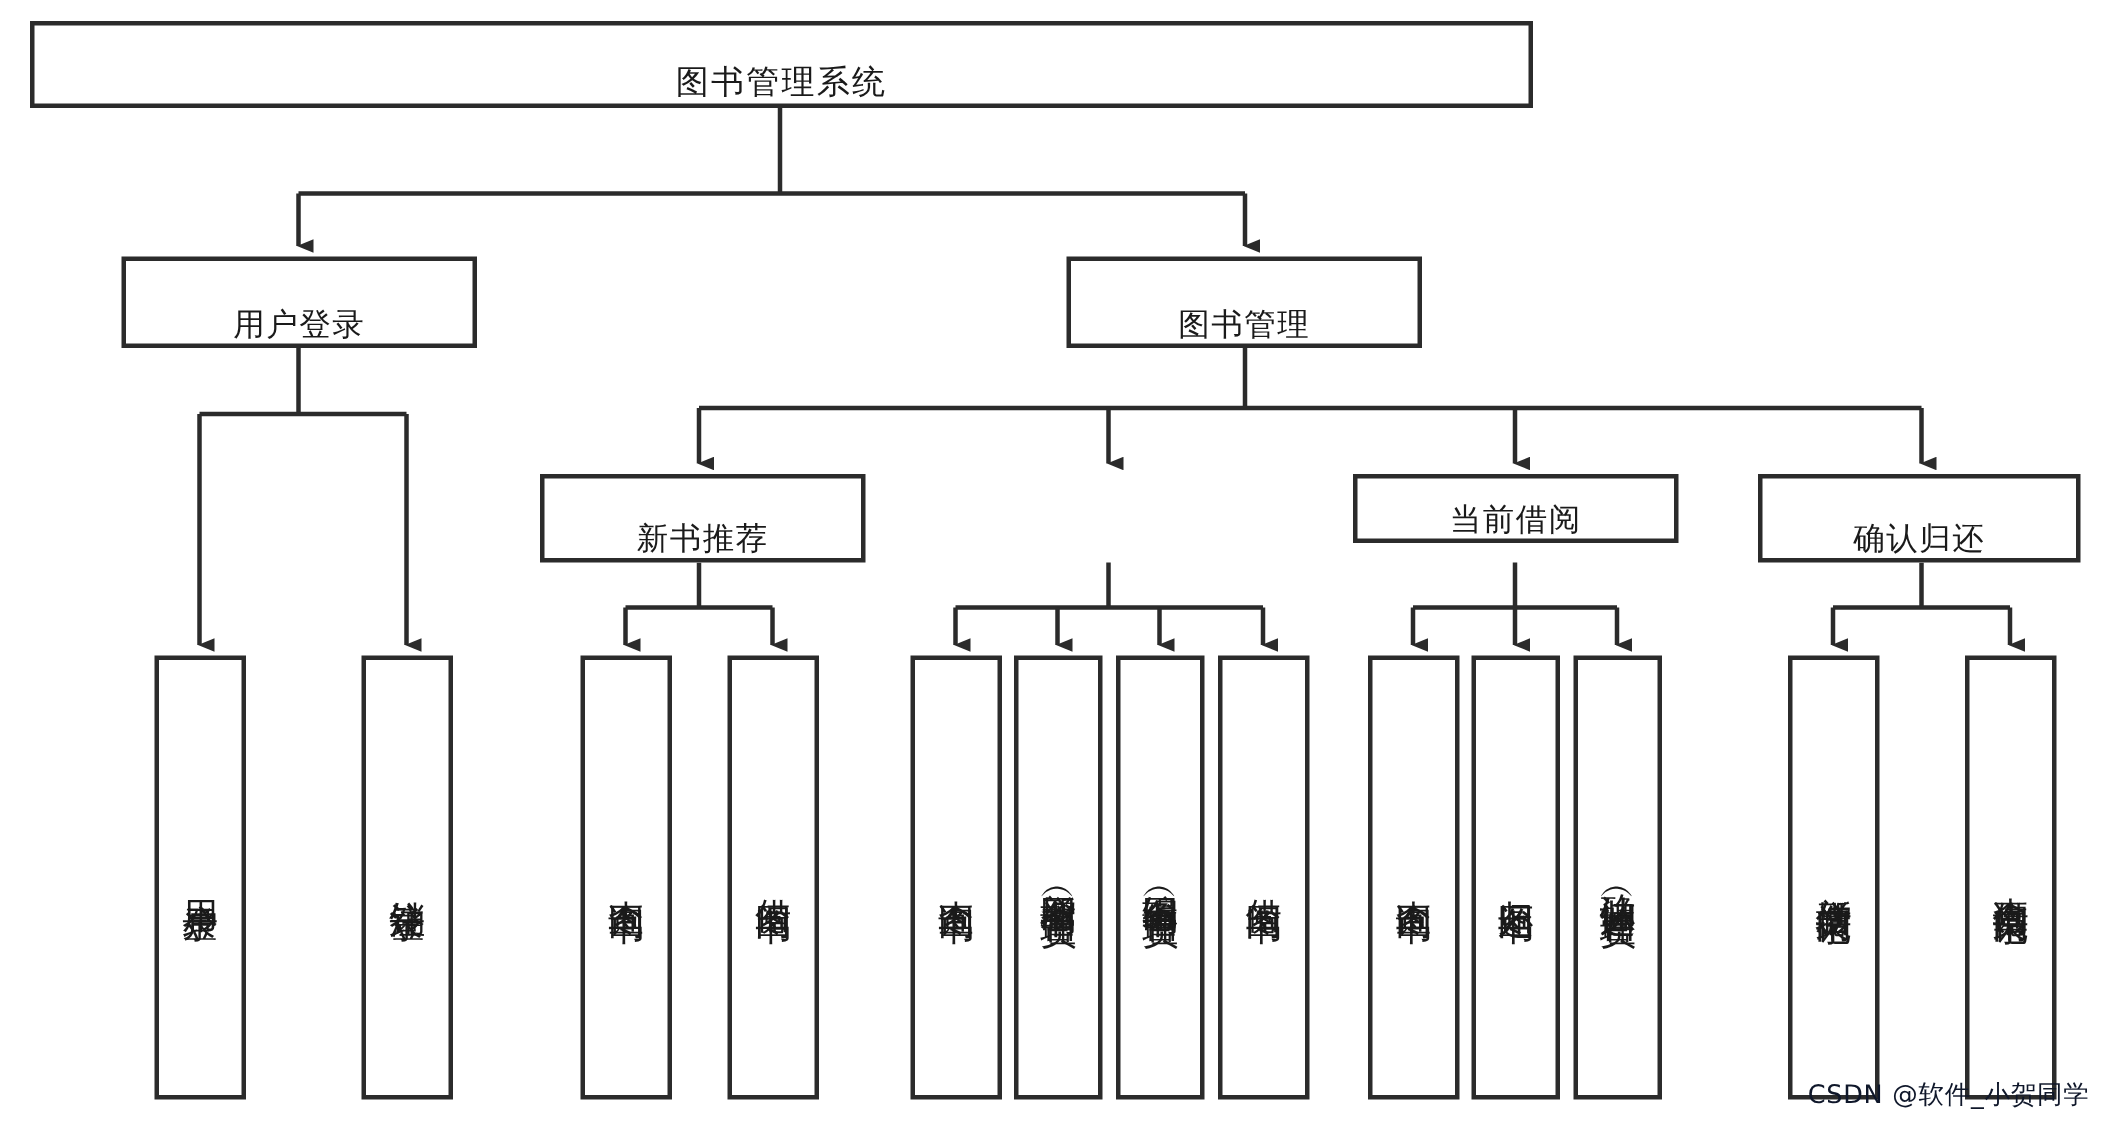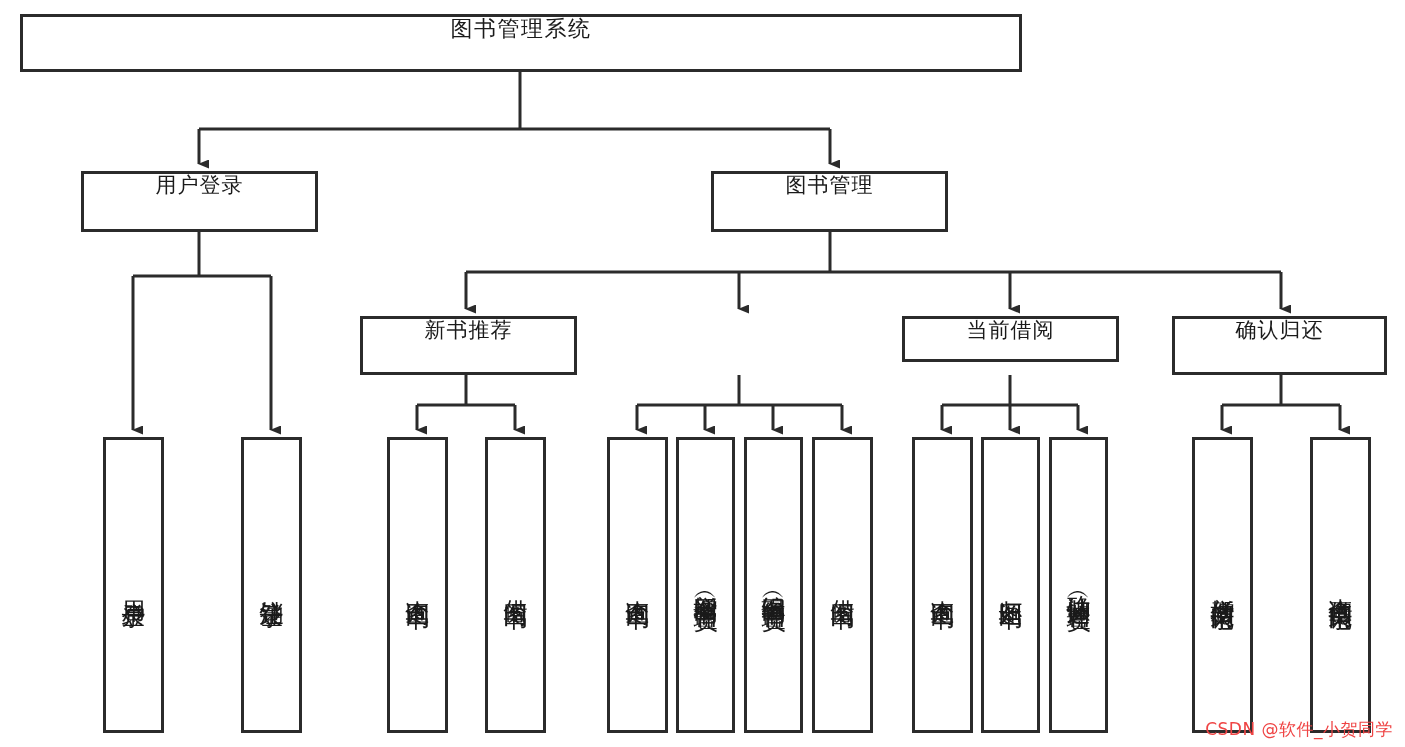--- a/index.html
+++ b/index.html
@@ -12,21 +12,21 @@
   #stage{position:relative;width:1405px;height:747px;}
 
   #wires{position:absolute;left:0;top:0;width:1405px;height:747px;pointer-events:none;}
 
   .node{
     position:absolute;
     box-sizing:border-box;
     background:#ffffff;
     border:3px solid #2b2b2b;
     display:flex;
-    align-items:flex-start;
+    align-items:flex-end;
     justify-content:center;
     color:#1a1a1a;
   }
   .node .lbl{
     display:block;
     text-align:center;
     line-height:1.12;
     white-space:nowrap;
   }
   
@@ -42,21 +42,21 @@
     letter-spacing:2px;
     line-height:1;
     white-space:nowrap;
   }
 
   #watermark{
     position:absolute;
     right:12px;
     bottom:6px;
     font-size:17px;
-    color:#ef4444;
+    color:#0f172a;
     letter-spacing:0.5px;
     white-space:nowrap;
     z-index:5;
   }
 </style>
 </head>
 <body>
 
 <div id="stage">
 

